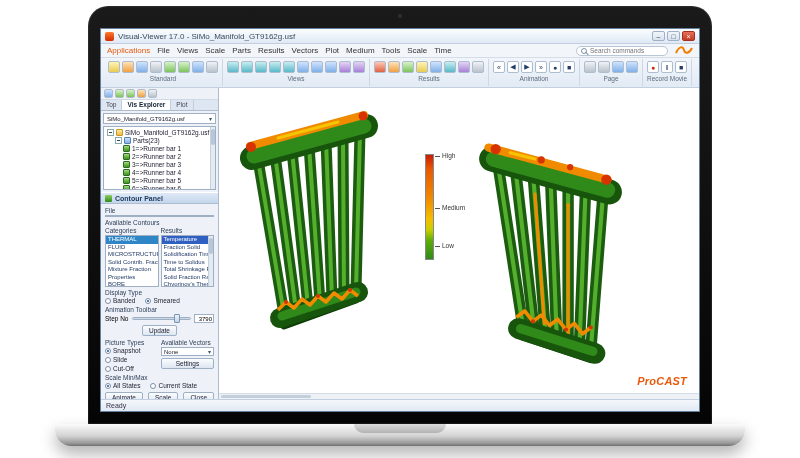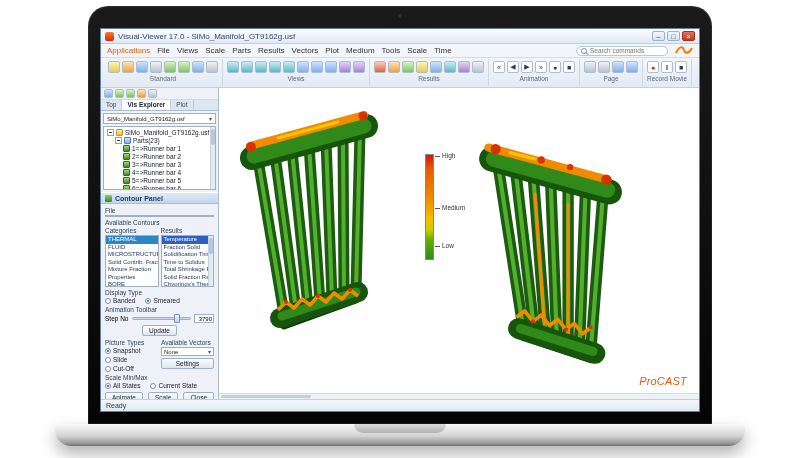--- a/index.html
+++ b/index.html
@@ -130,21 +130,21 @@
   
   .viewport { flex:1; position:relative; background:#fff; overflow:hidden; }
   .model { position:absolute; }
   .model.left  { left:14px;  top:16px; }
   .model.right { left:256px; top:44px; }
   .legend { position:absolute; left:206px; top:62px; width:52px; height:120px; }
   .lbar { position:absolute; left:0; top:4px; width:9px; height:106px; border:1px solid #888;
           background:linear-gradient(#c81e02 0%, #e85a03 14%, #f08b00 42%, #f4bf00 62%, #c8cf00 72%, #5fae08 82%, #2f8a1a 100%); }
   .ltick { position:absolute; left:10px; width:5px; height:1px; background:#555; }
   .llab { position:absolute; left:17px; font-size:6.5px; color:#333; white-space:nowrap; }
-  .brand { position:absolute; right:12px; bottom:12px; font-size:11px; font-weight:normal; font-style:italic;
+  .brand { position:absolute; right:12px; bottom:12px; font-size:11px; font-weight:bold; font-style:italic;
            color:#e8590c; letter-spacing:.2px; }
   .hscroll { position:absolute; left:0; right:0; bottom:0; height:6px; background:#eef2f7; border-top:1px solid #d4dce6; }
   .hthumb { position:absolute; left:2px; top:1px; bottom:1px; width:90px; background:#c3cfdd; border-radius:2px; }
 
   .statusbar { height:12px; flex:none; display:flex; align-items:center; padding:0 5px;
                background:linear-gradient(#f4f7fb,#e1e9f3); border-top:1px solid #c2cfdf;
                font-size:7px; color:#334; }
 </style>
 </head>
 <body>

